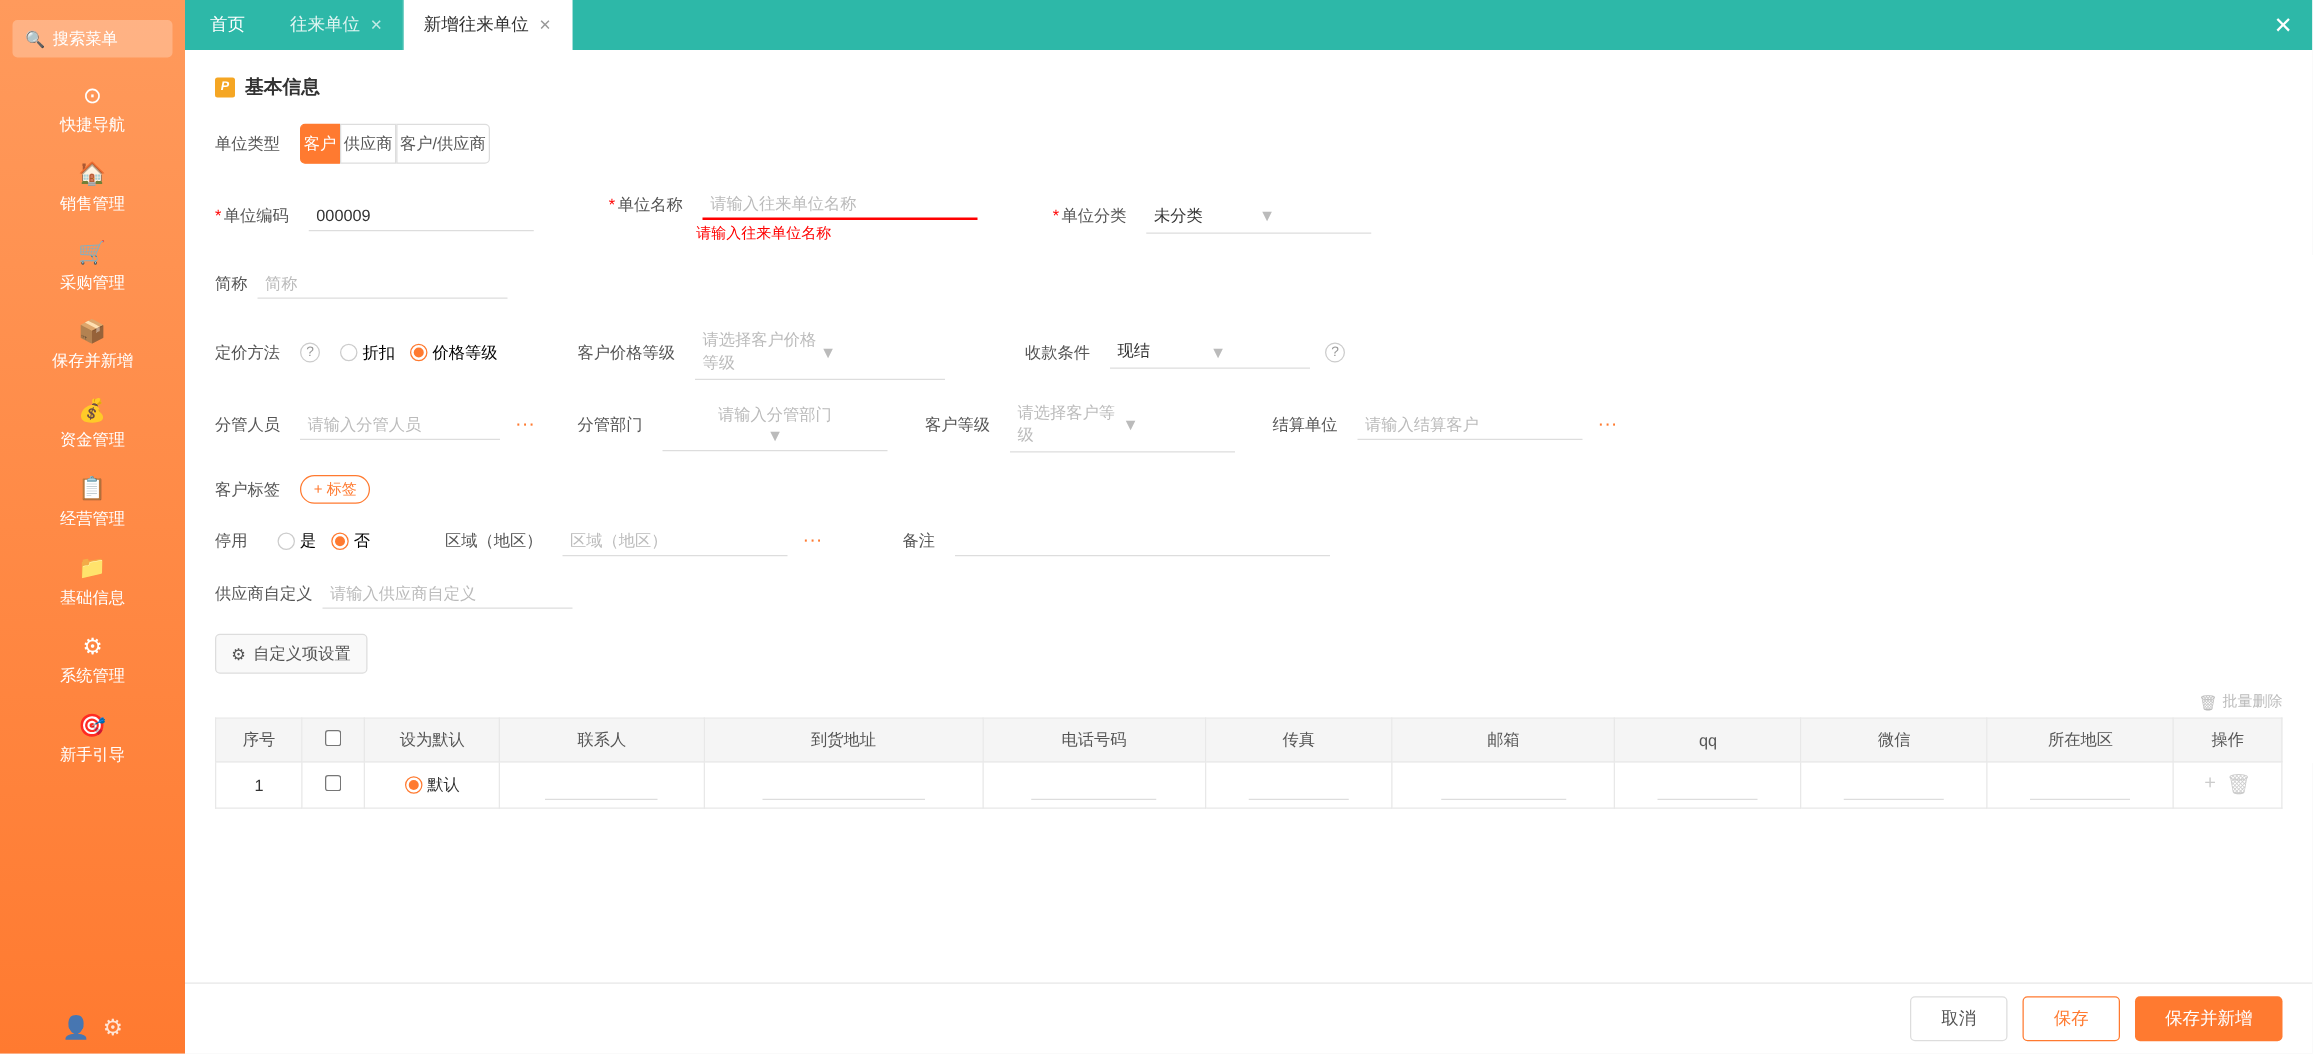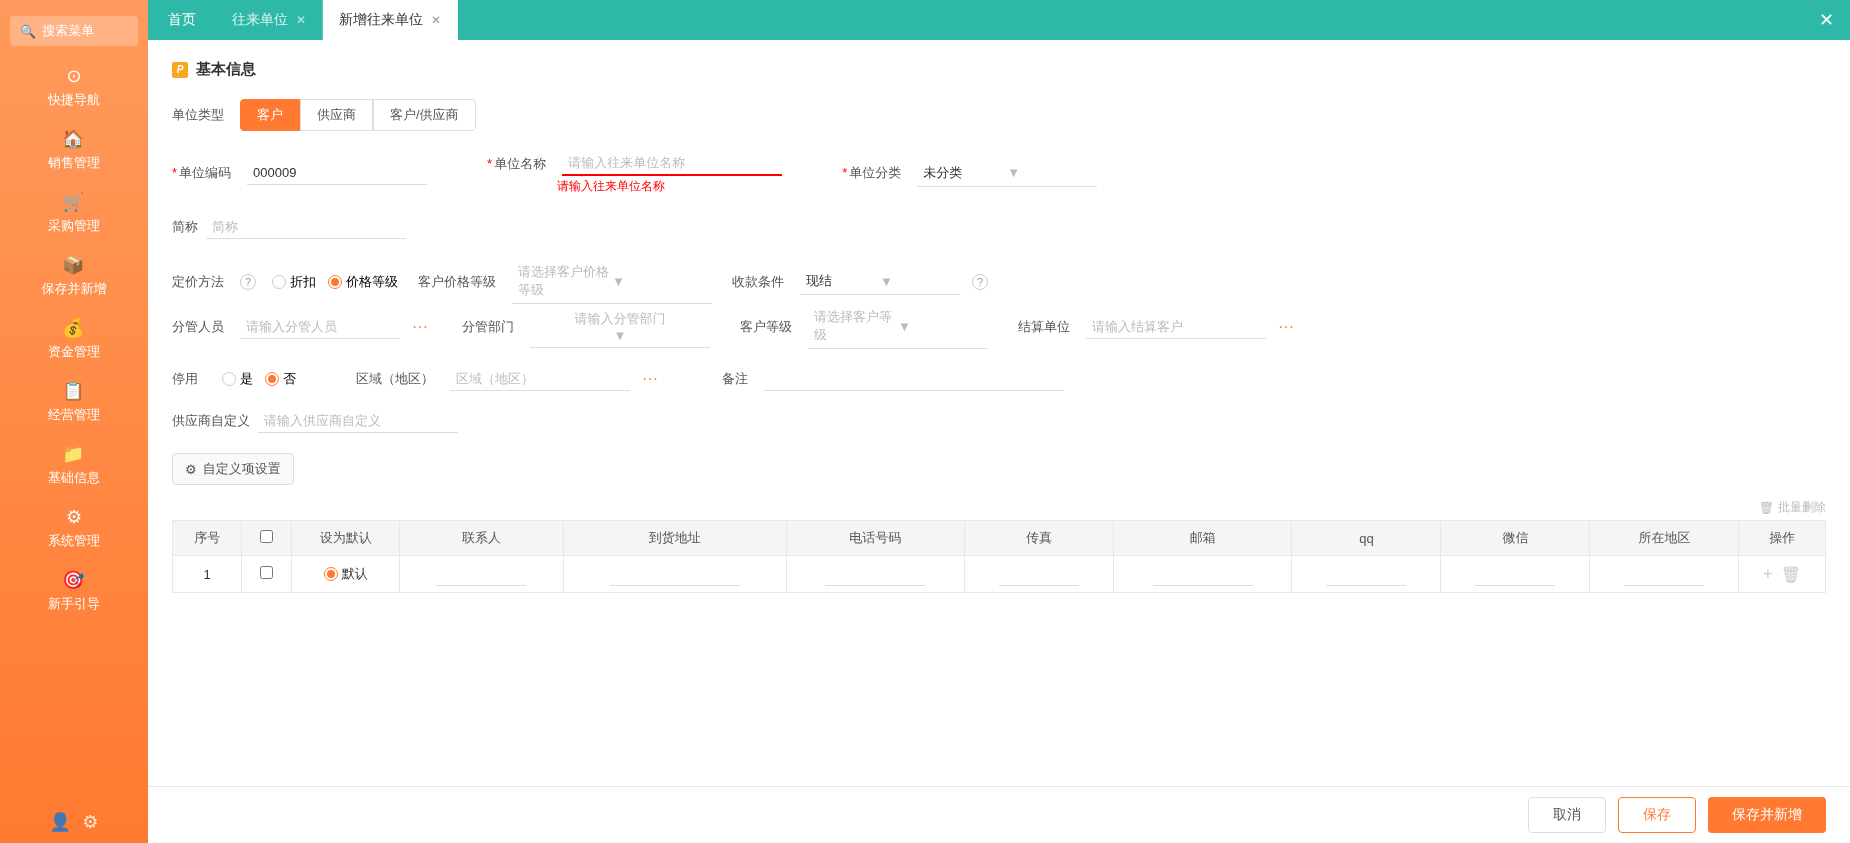--- a/index.html
+++ b/index.html
@@ -185,21 +185,21 @@
       color: red;
       font-size: 12px;
       margin-top: 2px;
     }
 
     .btn-group {
       display: flex;
       gap: 0;
     }
     .btn-type {
-      padding: 6px 16px;
+      padding: 6px 2px;
       border: 1px solid #ddd;
       background: #fff;
       color: #555;
       cursor: pointer;
       font-size: 13px;
     }
     .btn-type.active {
       background: #ff7a30;
       color: #fff;
       border-color: #ff7a30;
@@ -460,21 +460,21 @@
           <span class="chevron">▼</span>
         </div>
       </div>
     </div>
 
     <div class="form-row" style="margin-bottom:20px;">
       <span class="form-label" style="margin-right:8px;">简称</span>
       <input type="text" class="form-control" style="width: 200px;" placeholder="简称">
     </div>
 
-    <div class="form-row" style="gap:20px; margin-bottom:0;">
+    <div class="form-row" style="gap:64px; margin-bottom:13px;">
       <div class="form-field">
         <span class="form-label">定价方法</span>
         <span class="help-icon">?</span>
         <div class="radio-group" style="margin-left:8px;">
           <div class="radio-item">
             <div class="radio-circle"></div>
             <span>折扣</span>
           </div>
           <div class="radio-item">
             <div class="radio-circle selected"></div>
@@ -519,20 +519,24 @@
           <span class="chevron">▼</span>
         </div>
       </div>
       <div class="form-field">
         <span class="form-label">结算单位</span>
         <input type="text" class="form-control" style="width: 180px;" placeholder="请输入结算客户">
         <span class="dots-btn">···</span>
       </div>
     </div>
 
+    <div class="form-row" style="margin-bottom:18px;">
+      <span class="form-label" style="margin-right:16px;">客户标签</span>
+      <button class="tag-btn">+ 标签</button>
+    </div>
 
     <div class="form-row" style="gap:60px; margin-bottom:18px;">
       <div class="form-field">
         <span class="form-label">停用</span>
         <div class="radio-group" style="margin-left:8px;">
           <div class="radio-item">
             <div class="radio-circle"></div>
             <span>是</span>
           </div>
           <div class="radio-item">

